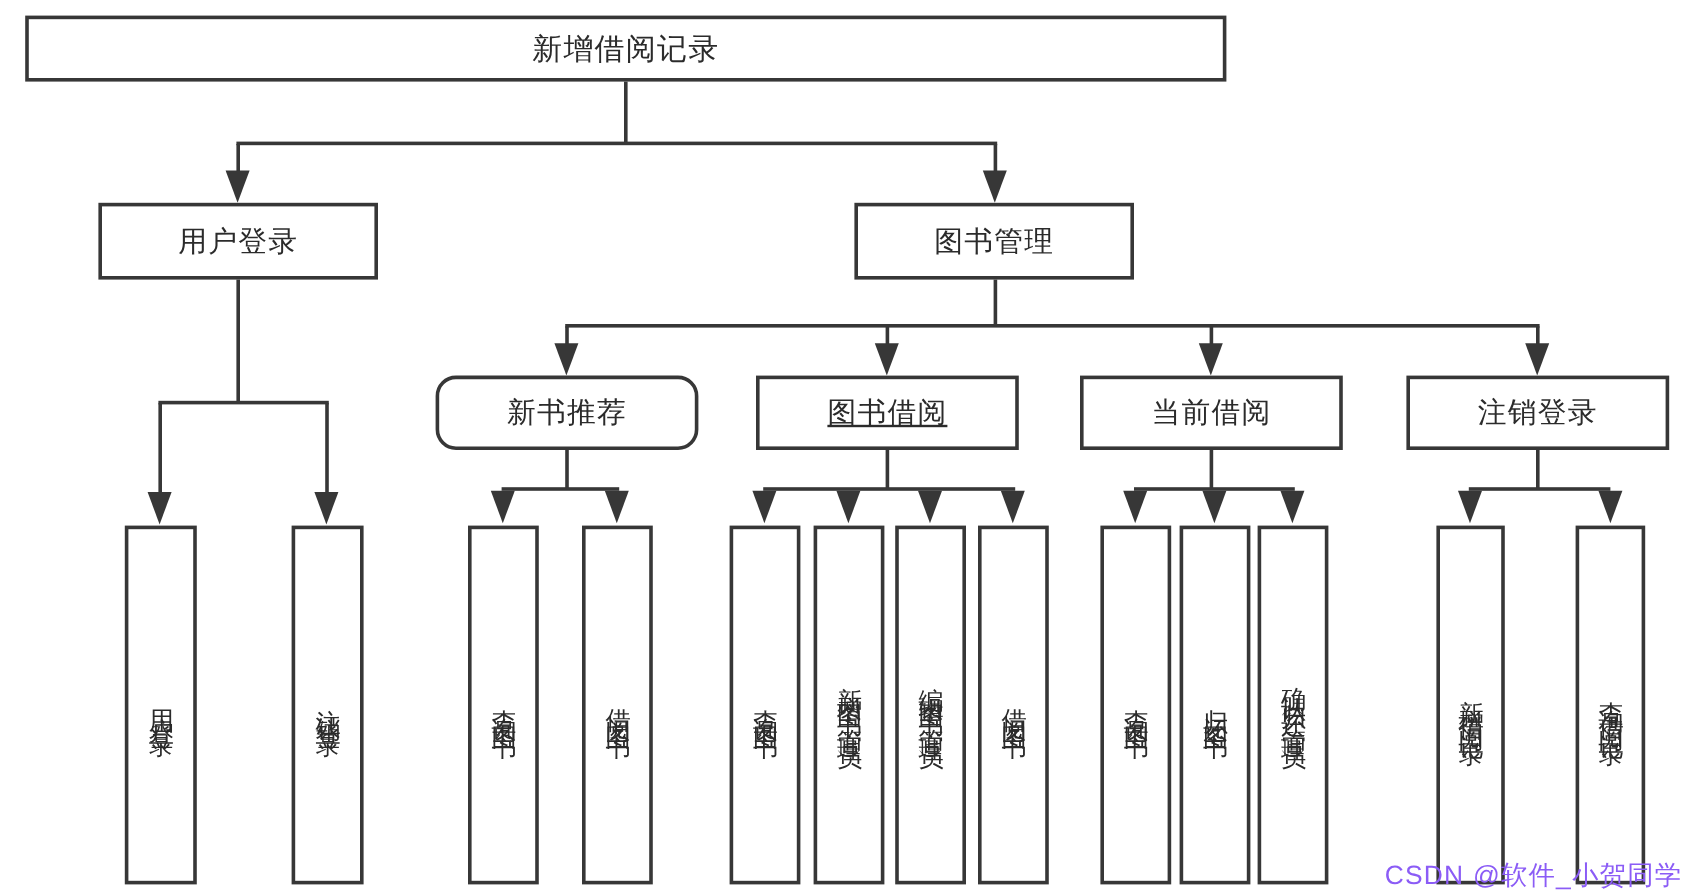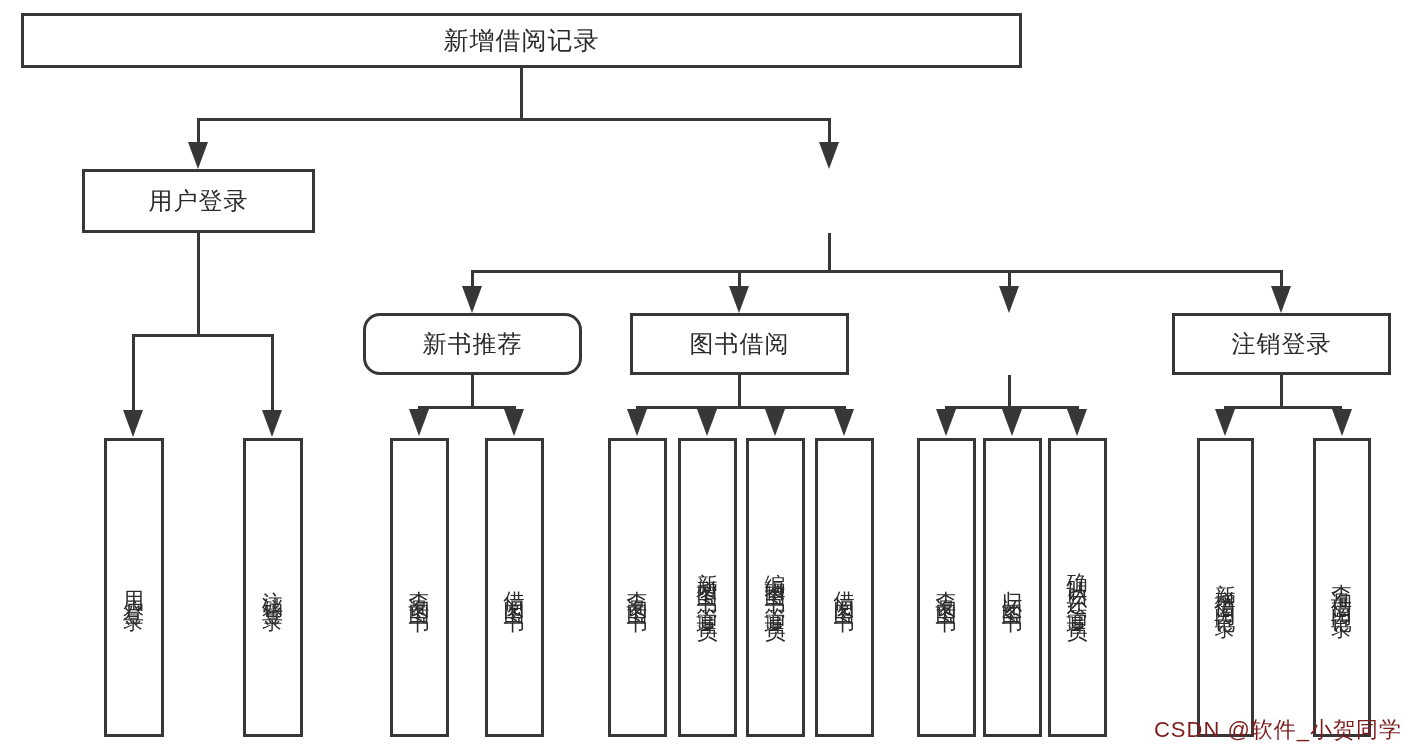--- a/index.html
+++ b/index.html
@@ -55,21 +55,21 @@
     border-left: 10px solid transparent;
     border-right: 10px solid transparent;
     border-top: 27px solid #373737;
   }
   
   .watermark {
     position: absolute;
     right: 3px;
     bottom: 2px;
     font-size: 22px;
-    color: #7f1d1d;
+    color: #8b5cf6;
     letter-spacing: 1px;
     white-space: nowrap;
   }
 </style>
 </head>
 <body>
 
 <div class="canvas">
 
   <div class="node hbox root-box" style="left:21px; top:13px; width:1001px; height:55px;">
@@ -79,20 +79,23 @@
   <div class="line v" style="left:520px; top:68px; height:52px;"></div>
   <div class="line h" style="left:197px; top:118px; width:634px;"></div>
   <div class="line v" style="left:197px; top:120px; height:32px;"></div>
   <div class="line v" style="left:828px; top:120px; height:32px;"></div>
   <div class="arrow" style="left:188px; top:142px;"></div>
   <div class="arrow" style="left:819px; top:142px;"></div>
 
   <div class="node hbox" style="left:82px; top:169px; width:233px; height:64px;">
     <span>用户登录</span>
   </div>
+  <div class="node hbox" style="left:712px; top:169px; width:233px; height:64px;">
+    <span>图书管理</span>
+  </div>
 
   <div class="line v" style="left:197px; top:233px; height:103px;"></div>
   <div class="line h" style="left:132px; top:334px; width:142px;"></div>
   <div class="line v" style="left:132px; top:336px; height:78px;"></div>
   <div class="line v" style="left:271px; top:336px; height:78px;"></div>
   <div class="arrow" style="left:123px; top:410px;"></div>
   <div class="arrow" style="left:262px; top:410px;"></div>
 
   <div class="line v" style="left:828px; top:233px; height:39px;"></div>
   <div class="line h" style="left:471px; top:270px; width:812px;"></div>
@@ -101,22 +104,25 @@
   <div class="line v" style="left:1008px; top:272px; height:18px;"></div>
   <div class="line v" style="left:1280px; top:272px; height:18px;"></div>
   <div class="arrow" style="left:462px; top:286px;"></div>
   <div class="arrow" style="left:729px; top:286px;"></div>
   <div class="arrow" style="left:999px; top:286px;"></div>
   <div class="arrow" style="left:1271px; top:286px;"></div>
 
   <div class="node hbox" style="left:363px; top:313px; width:219px; height:62px;border-radius:17px;">
     <span>新书推荐</span>
   </div>
-  <div class="node hbox" style="left:630px; top:313px; width:219px; height:62px;">
+  <div class="node hbox" style="left:630px; top:313px; width:219px; height:62px;text-decoration:underline;">
     <span>图书借阅</span>
+  </div>
+  <div class="node hbox" style="left:900px; top:313px; width:219px; height:62px;">
+    <span>当前借阅</span>
   </div>
   <div class="node hbox" style="left:1172px; top:313px; width:219px; height:62px;">
     <span>注销登录</span>
   </div>
 
   <div class="line v" style="left:471px; top:375px; height:33px;"></div>
   <div class="line v" style="left:738px; top:375px; height:33px;"></div>
   <div class="line v" style="left:1008px; top:375px; height:33px;"></div>
   <div class="line v" style="left:1280px; top:375px; height:33px;"></div>
 

